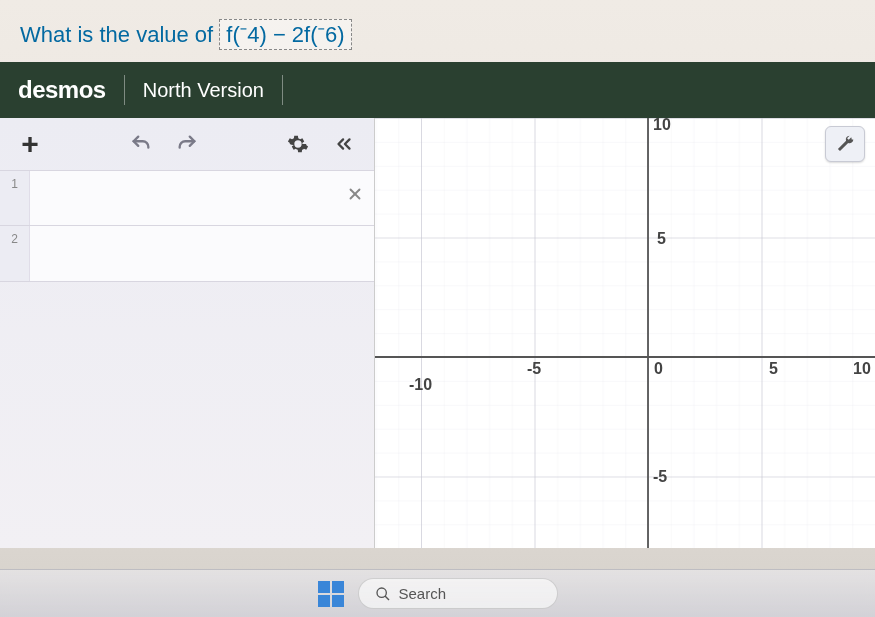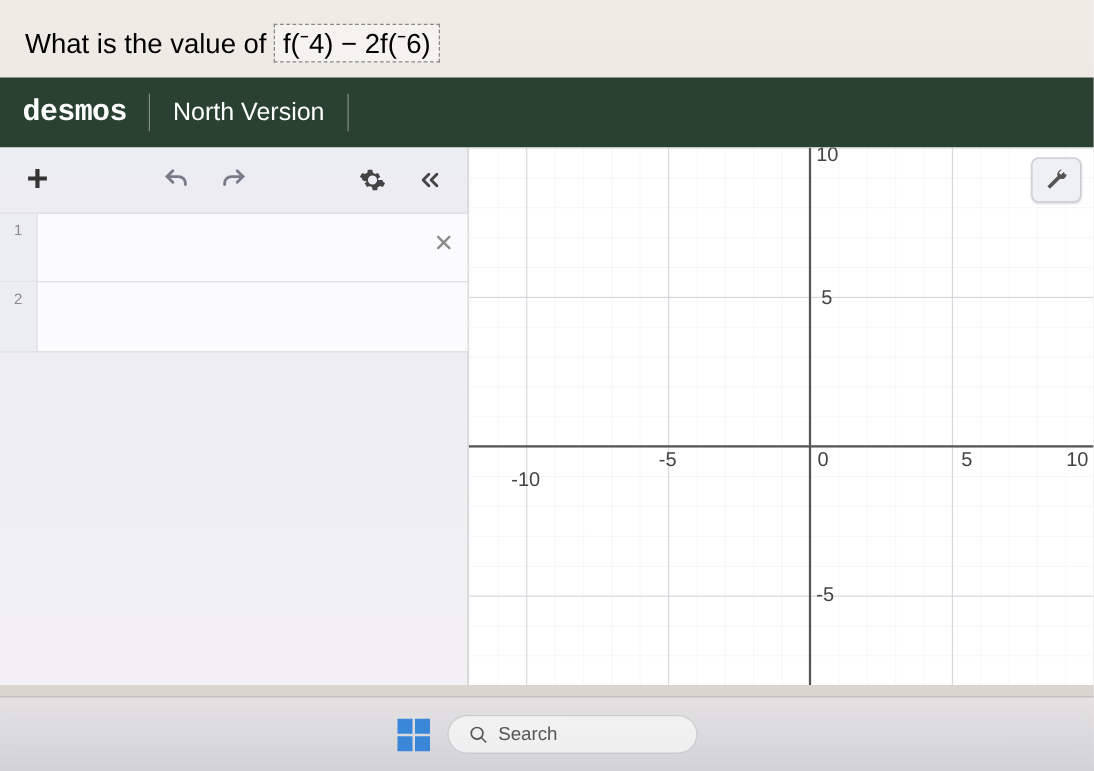--- a/index.html
+++ b/index.html
@@ -7,41 +7,40 @@
     font-family: Arial, Helvetica, sans-serif;
     background: linear-gradient(180deg, #f0ebe5 0%, #e8e3dd 60%, #d5d0ca 100%);
     width: 875px;
     height: 617px;
     overflow: hidden;
     position: relative;
   }
   .question-bar {
     padding: 18px 20px 14px 20px;
     font-size: 22px;
-    color: #000000;
+    color: #0369a1;
   }
   .question-bar .expr {
     border: 1px dashed #888;
     padding: 2px 6px;
     background: rgba(255,255,255,0.4);
   }
   .desmos-header {
     background: #2a4030;
     color: #fff;
     display: flex;
     align-items: center;
     height: 56px;
     padding: 0 18px;
     font-size: 20px;
   }
   .desmos-header .brand {
     font-weight: 600;
     font-size: 24px;
     letter-spacing: -0.5px;
-    font-family: Liberation Mono, monospace;
   }
   .desmos-header .divider {
     width: 1px;
     height: 30px;
     background: rgba(255,255,255,0.4);
     margin: 0 18px;
   }
   .app-body {
     display: flex;
     height: 430px;
@@ -114,20 +113,21 @@
     position: absolute;
     top: 0; left: 0;
     width: 100%; height: 100%;
   }
   .axis-label {
     position: absolute;
     font-size: 16px;
     color: #444;
     background: rgba(255,255,255,0);
     user-select: none;
+    font-weight: bold;
   }
   .wrench-btn {
     position: absolute;
     top: 8px;
     right: 10px;
     width: 40px;
     height: 36px;
     background: #eef0f6;
     border: 1px solid #c8cad4;
     border-radius: 6px;
@@ -136,21 +136,21 @@
     justify-content: center;
     color: #555;
     cursor: pointer;
     box-shadow: 0 1px 2px rgba(0,0,0,0.15);
   }
   .taskbar {
     position: absolute;
     bottom: 0;
     left: 0;
     right: 0;
-    height: 60px;
+    height: 48px;
     background: linear-gradient(180deg, rgba(235,235,240,0.6) 0%, rgba(210,210,218,0.8) 100%);
     backdrop-filter: blur(4px);
     display: flex;
     align-items: center;
     justify-content: center;
     gap: 14px;
     border-top: 1px solid rgba(0,0,0,0.1);
   }
   .win-logo {
     width: 26px; height: 26px;

